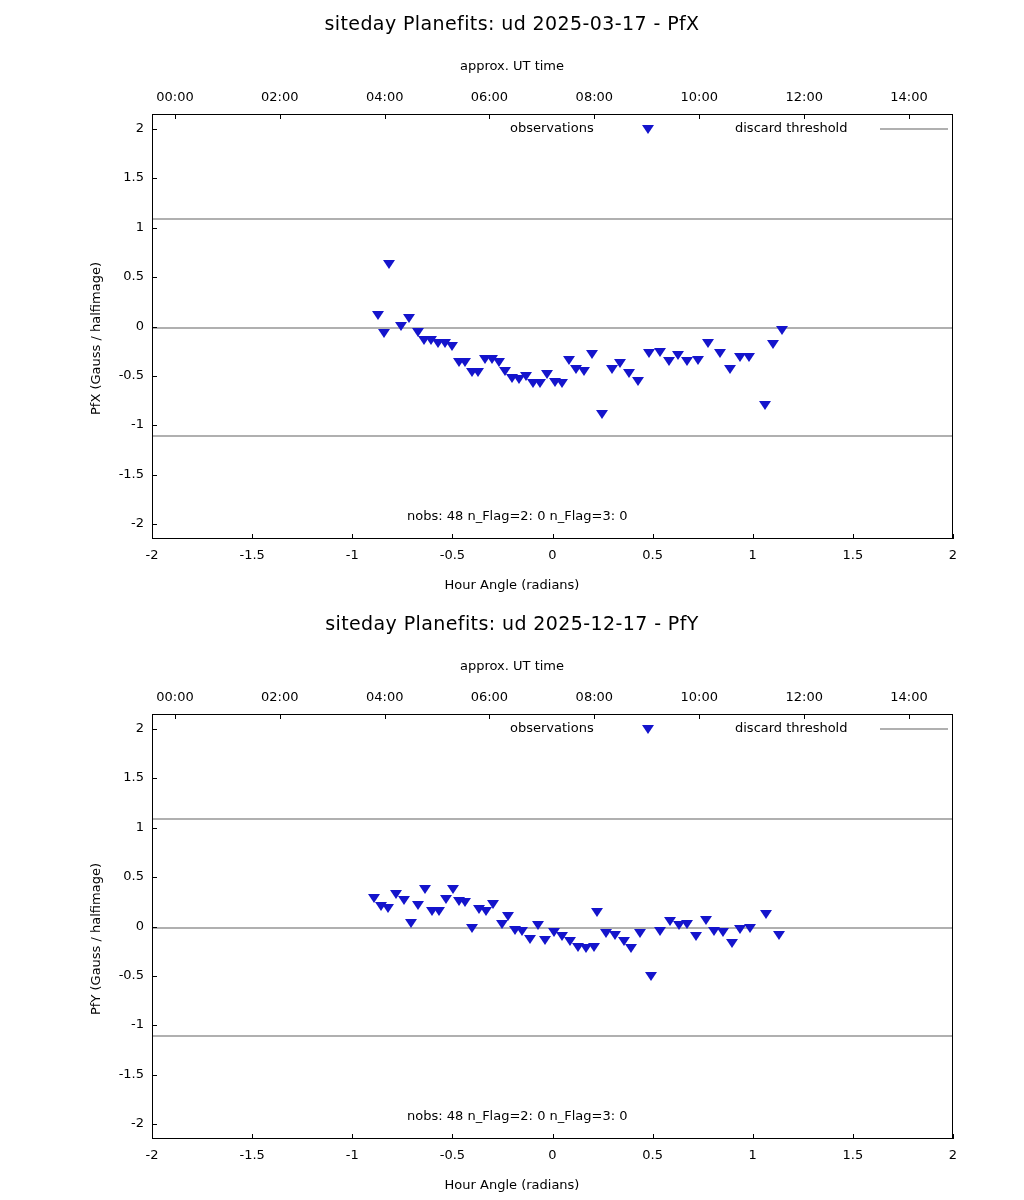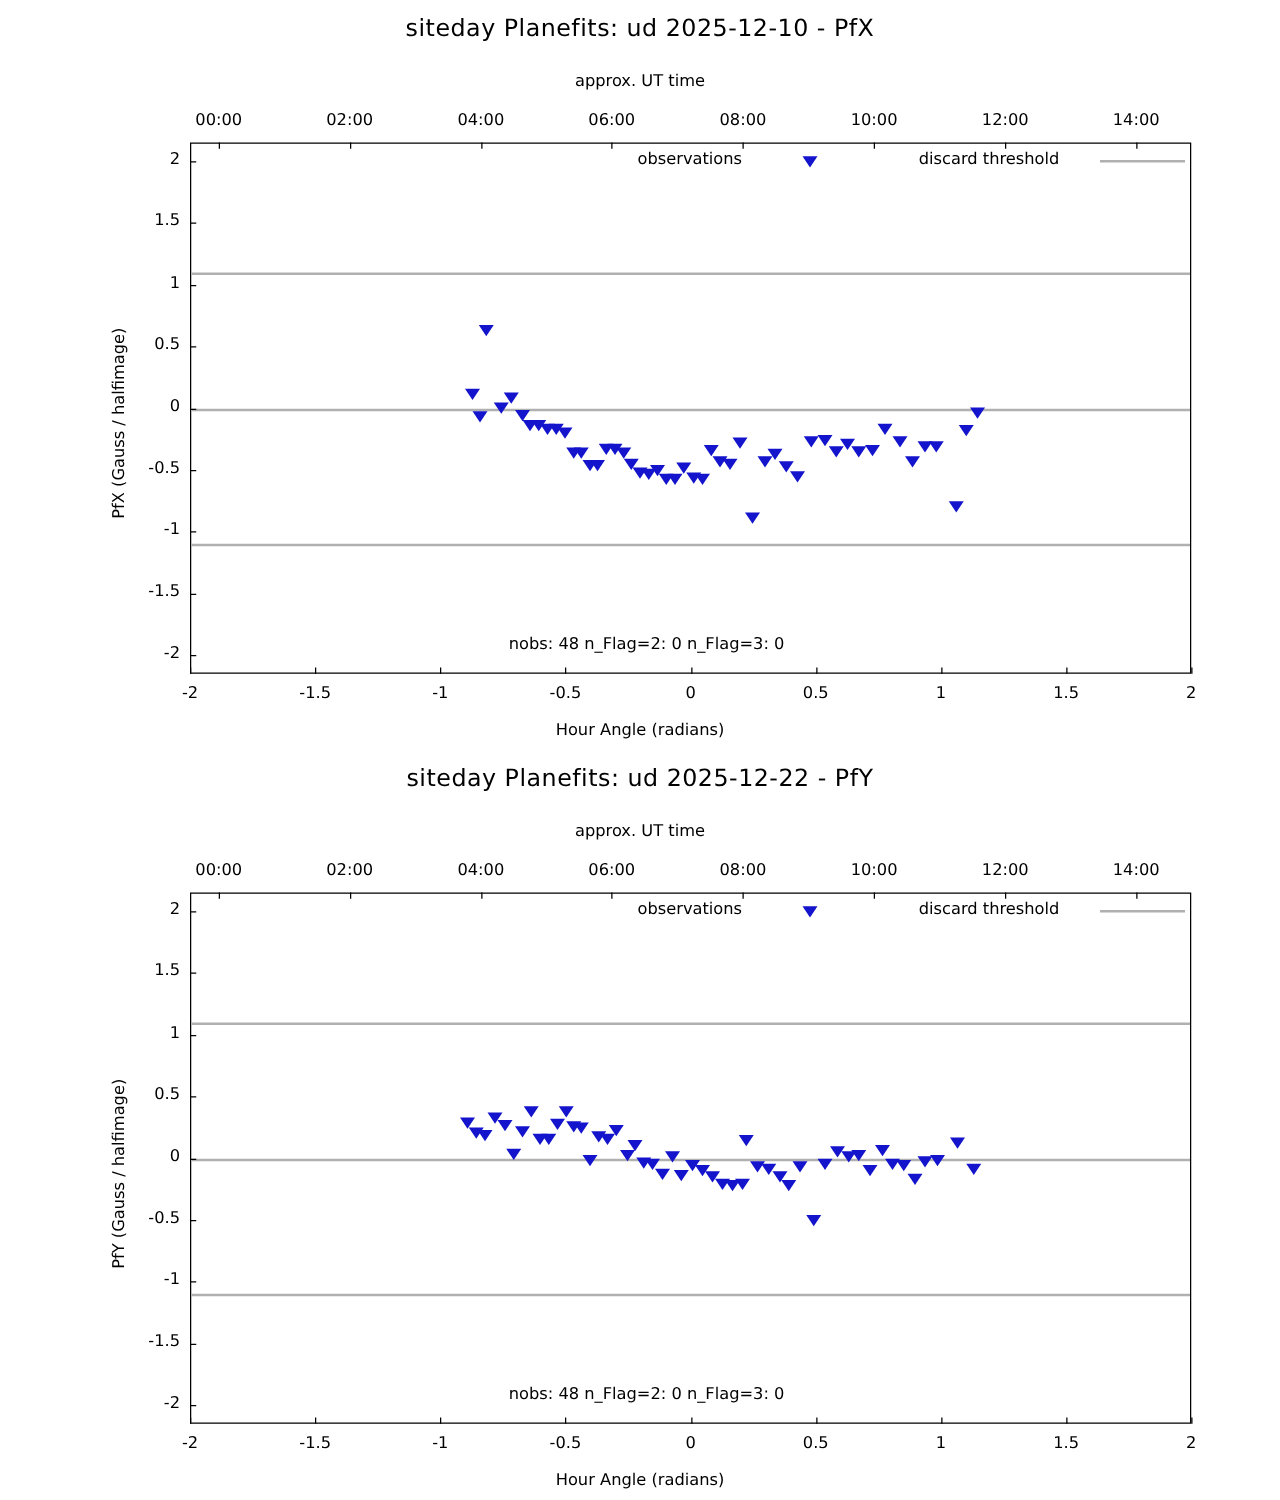--- a/index.html
+++ b/index.html
@@ -101,21 +101,21 @@
   .annotation {
     position: absolute;
     font-size: 13px;
     white-space: nowrap;
   }
 </style>
 </head>
 <body>
 
 <div class="panel" id="panel-0">
-  <div class="title" style="top: 12px;">siteday Planefits:  ud  2025-12-10  -  PfX</div>
+  <div class="title" style="top: 12px;">siteday Planefits:  ud  2025-03-17  -  PfX</div>
   <div class="top-axis-label" style="top: 58px;">approx. UT time</div>
   <div class="plot-frame" style="left: 152px; top: 114px; width: 801px; height: 425px;">
       <div class="hline" style="top: 102.779px; background: rgb(176, 176, 176);"></div>
       <div class="hline" style="top: 211.5px; background: rgb(176, 176, 176);"></div>
       <div class="hline" style="top: 320.221px; background: rgb(176, 176, 176);"></div>
       <div class="marker" style="left: 219.281px; top: 195.651px; border-top-color: rgb(20, 20, 204);"></div>
       <div class="marker" style="left: 225.289px; top: 214.43px; border-top-color: rgb(20, 20, 204);"></div>
       <div class="marker" style="left: 230.295px; top: 145.244px; border-top-color: rgb(20, 20, 204);"></div>
       <div class="marker" style="left: 242.31px; top: 206.523px; border-top-color: rgb(20, 20, 204);"></div>
       <div class="marker" style="left: 250.32px; top: 198.616px; border-top-color: rgb(20, 20, 204);"></div>
@@ -220,21 +220,21 @@
     <div class="ticklabel" style="left: 100px; width: 44px; text-align: right; top: 218.663px;">1</div>
     <div class="tick" style="left: 152px; top: 178.244px; width: 5px; height: 1px;"></div>
     <div class="ticklabel" style="left: 100px; width: 44px; text-align: right; top: 169.244px;">1.5</div>
     <div class="tick" style="left: 152px; top: 128.826px; width: 5px; height: 1px;"></div>
     <div class="ticklabel" style="left: 100px; width: 44px; text-align: right; top: 119.826px;">2</div>
     <div class="legend-marker" style="left: 642px; top: 125px; border-top-color: rgb(20, 20, 204);"></div>
     <div class="legend-line" style="left: 880px; top: 128px; width: 68px; background: rgb(176, 176, 176);"></div>
   </div>
 
 <div class="panel" id="panel-1">
-  <div class="title" style="top: 12px;">siteday Planefits:  ud  2025-12-22  -  PfY</div>
+  <div class="title" style="top: 12px;">siteday Planefits:  ud  2025-12-17  -  PfY</div>
   <div class="top-axis-label" style="top: 58px;">approx. UT time</div>
   <div class="plot-frame" style="left: 152px; top: 114px; width: 801px; height: 425px;">
       <div class="hline" style="top: 102.779px; background: rgb(176, 176, 176);"></div>
       <div class="hline" style="top: 211.5px; background: rgb(176, 176, 176);"></div>
       <div class="hline" style="top: 320.221px; background: rgb(176, 176, 176);"></div>
       <div class="marker" style="left: 215.276px; top: 178.849px; border-top-color: rgb(20, 20, 204);"></div>
       <div class="marker" style="left: 222.285px; top: 186.756px; border-top-color: rgb(20, 20, 204);"></div>
       <div class="marker" style="left: 229.294px; top: 188.733px; border-top-color: rgb(20, 20, 204);"></div>
       <div class="marker" style="left: 237.304px; top: 174.895px; border-top-color: rgb(20, 20, 204);"></div>
       <div class="marker" style="left: 245.314px; top: 180.826px; border-top-color: rgb(20, 20, 204);"></div>

